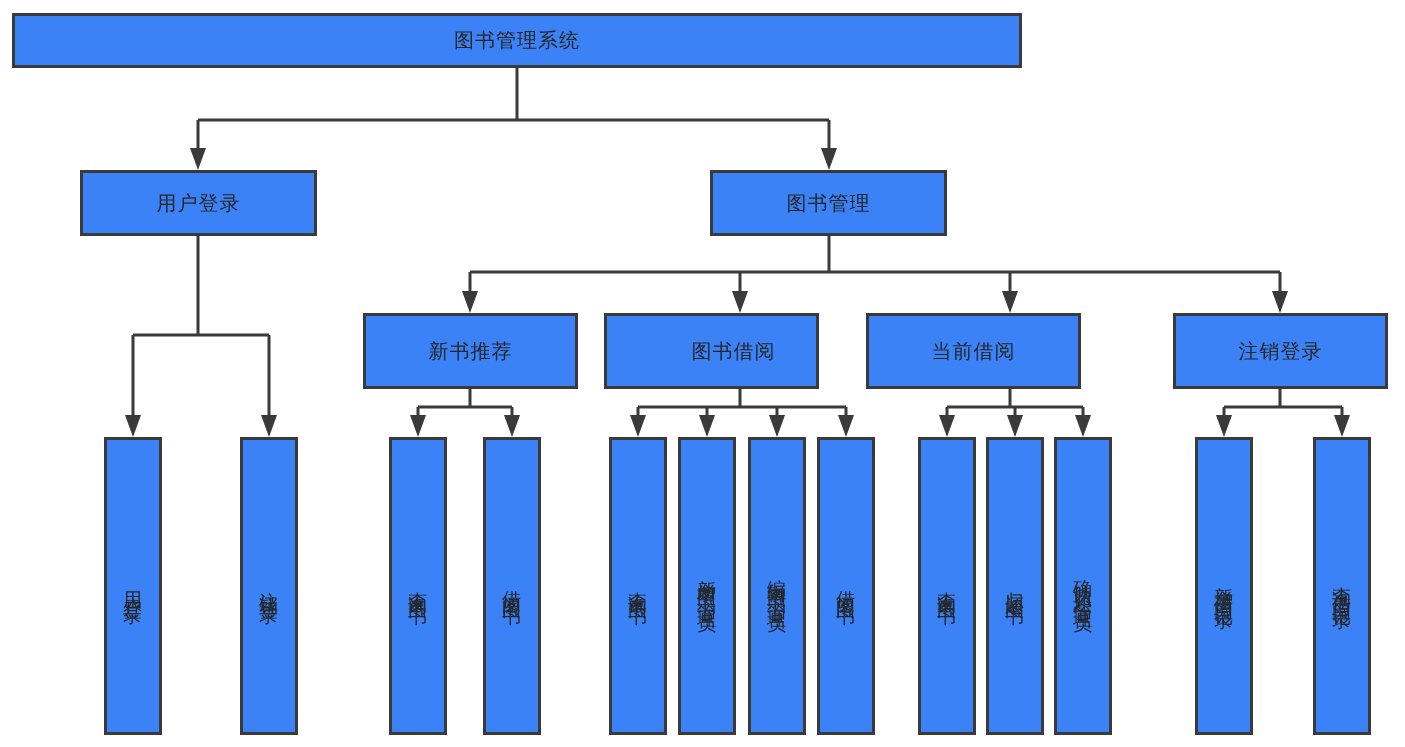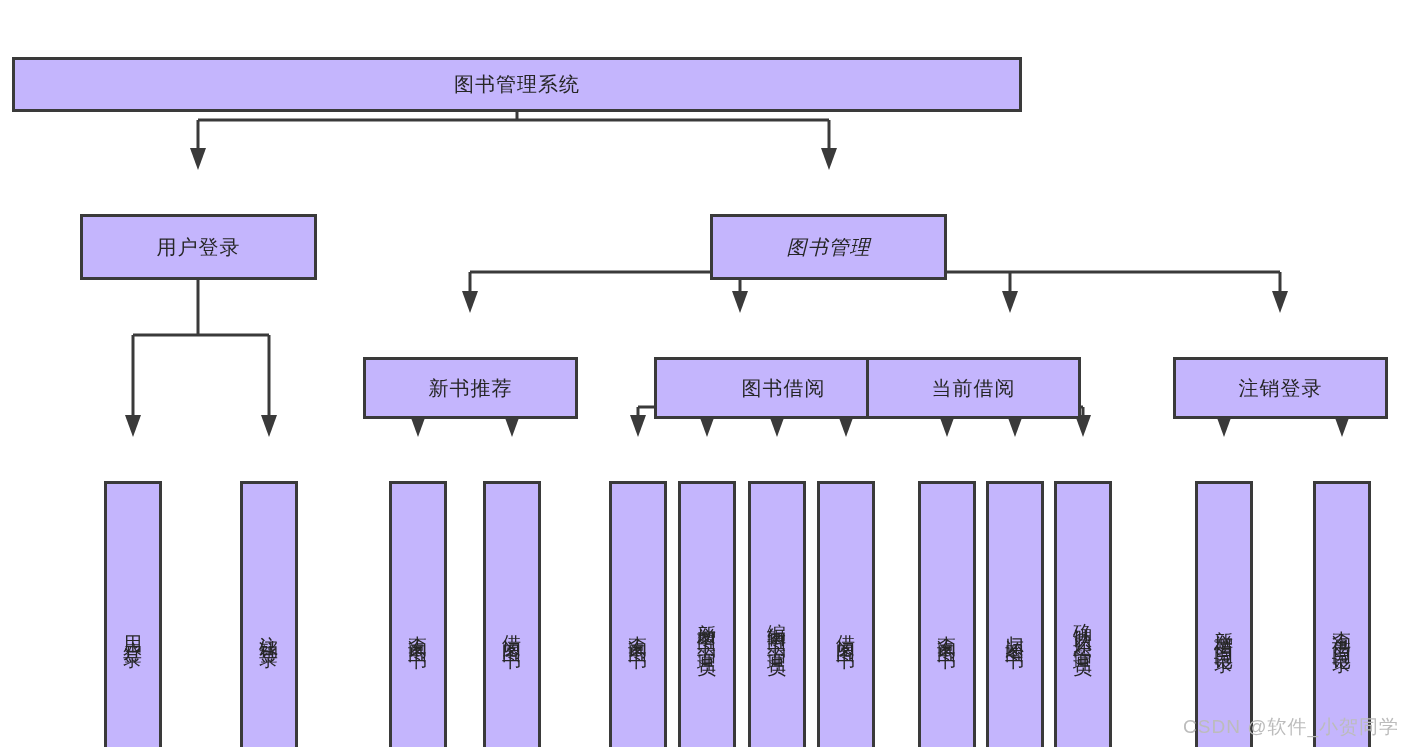--- a/index.html
+++ b/index.html
@@ -13,42 +13,41 @@
     position:relative;
     width:1405px;height:747px;
     background:var(--bg);
     font-family:"Liberation Sans","DejaVu Sans",sans-serif;
     overflow:hidden;
   }
   #wires{position:absolute;left:0;top:0;width:1405px;height:747px;}
   .node{
     position:absolute;
     box-sizing:border-box;
-    background:#c4b5fd;
+    background:#3b82f6;
     border:3px solid var(--line);
     color:var(--text);
     display:flex;
     align-items:center;
     justify-content:center;
     text-align:center;
-    margin-top:44px;
   }
   .h-node{font-size:20px;letter-spacing:1px;}
   .v-node{
     writing-mode:vertical-rl;
     text-orientation:mixed;
     font-size:19px;
     letter-spacing:5px;
     line-height:1;
     width:58px;height:298px;
     top:437px;
   }
   .root{left:12px;top:13px;width:1010px;height:55px;}
   .lvl2{top:170px;width:237px;height:66px;}
-  .lvl3{top:313px;width:215px;height:62px;}
+  .lvl3{top:313px;width:215px;height:76px;}
   #watermark{
     position:absolute;
     right:6px;bottom:7px;
     font-size:19px;
     color:var(--watermark);
     letter-spacing:1px;
     white-space:nowrap;
   }
 </style>
 </head>
@@ -121,24 +120,24 @@
       <polygon points="1015,437 1007,415 1023,415"></polygon>
       <polygon points="1083,437 1075,415 1091,415"></polygon>
       <polygon points="1224,437 1216,415 1232,415"></polygon>
       <polygon points="1342,437 1334,415 1350,415"></polygon>
     </g>
   </svg>
 
   <div class="node h-node root">图书管理系统</div>
 
   <div class="node h-node lvl2" style="left:80px;">用户登录</div>
-  <div class="node h-node lvl2" style="left:710px;font-style:italic;">图书管理</div>
+  <div class="node h-node lvl2" style="left:710px;">图书管理</div>
 
   <div class="node h-node lvl3" style="left:363px;">新书推荐</div>
-  <div class="node h-node lvl3" style="left:654px;padding-left:44px;">图书借阅</div>
+  <div class="node h-node lvl3" style="left:604px;padding-left:44px;">图书借阅</div>
   <div class="node h-node lvl3" style="left:866px;">当前借阅</div>
   <div class="node h-node lvl3" style="left:1173px;">注销登录</div>
 
   <div class="node v-node" style="left:104px;">用户登录</div>
   <div class="node v-node" style="left:240px;">注销登录</div>
 
   <div class="node v-node" style="left:389px;">查询图书</div>
   <div class="node v-node" style="left:483px;">借阅图书</div>
 
   <div class="node v-node" style="left:609px;">查询图书</div>
@@ -146,14 +145,13 @@
   <div class="node v-node" style="left:748px;">编辑图书（管理员）</div>
   <div class="node v-node" style="left:817px;">借阅图书</div>
 
   <div class="node v-node" style="left:918px;">查询图书</div>
   <div class="node v-node" style="left:986px;">归还图书</div>
   <div class="node v-node" style="left:1054px;">确认归还（管理员）</div>
 
   <div class="node v-node" style="left:1195px;">新增借阅记录</div>
   <div class="node v-node" style="left:1313px;">查询借阅记录</div>
 
-  <div id="watermark">CSDN @软件_小贺同学</div>
 </div>
 
 </body></html>

